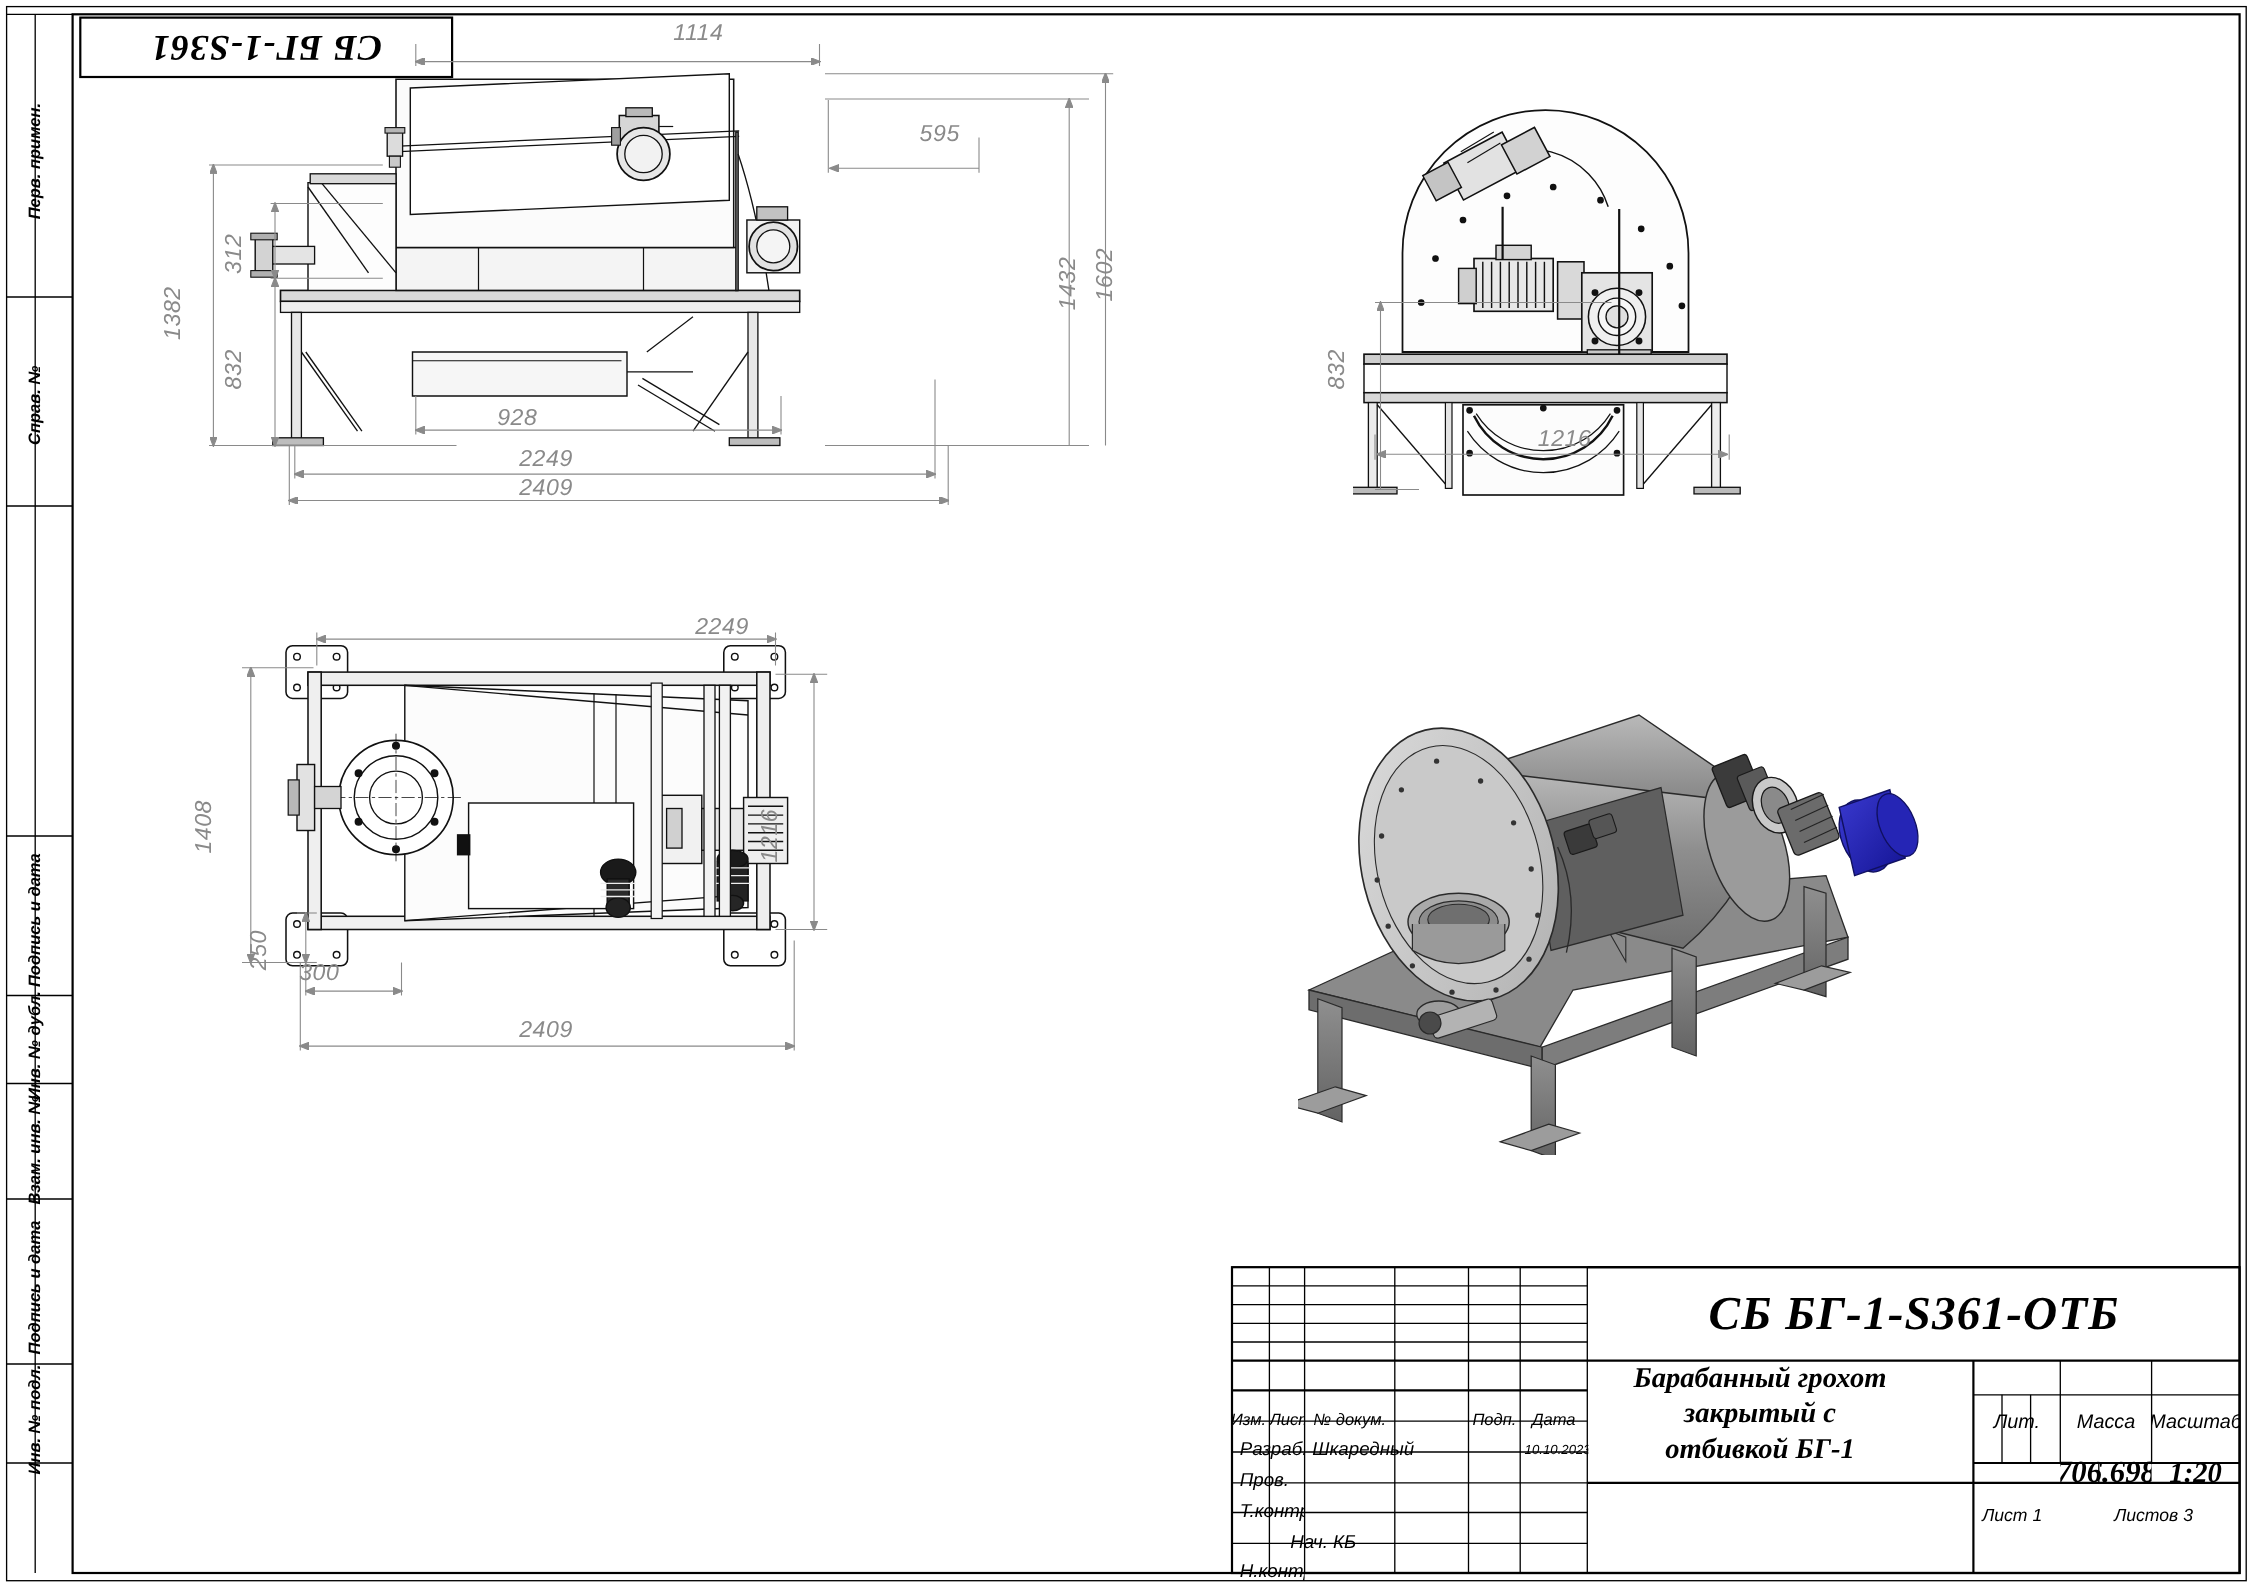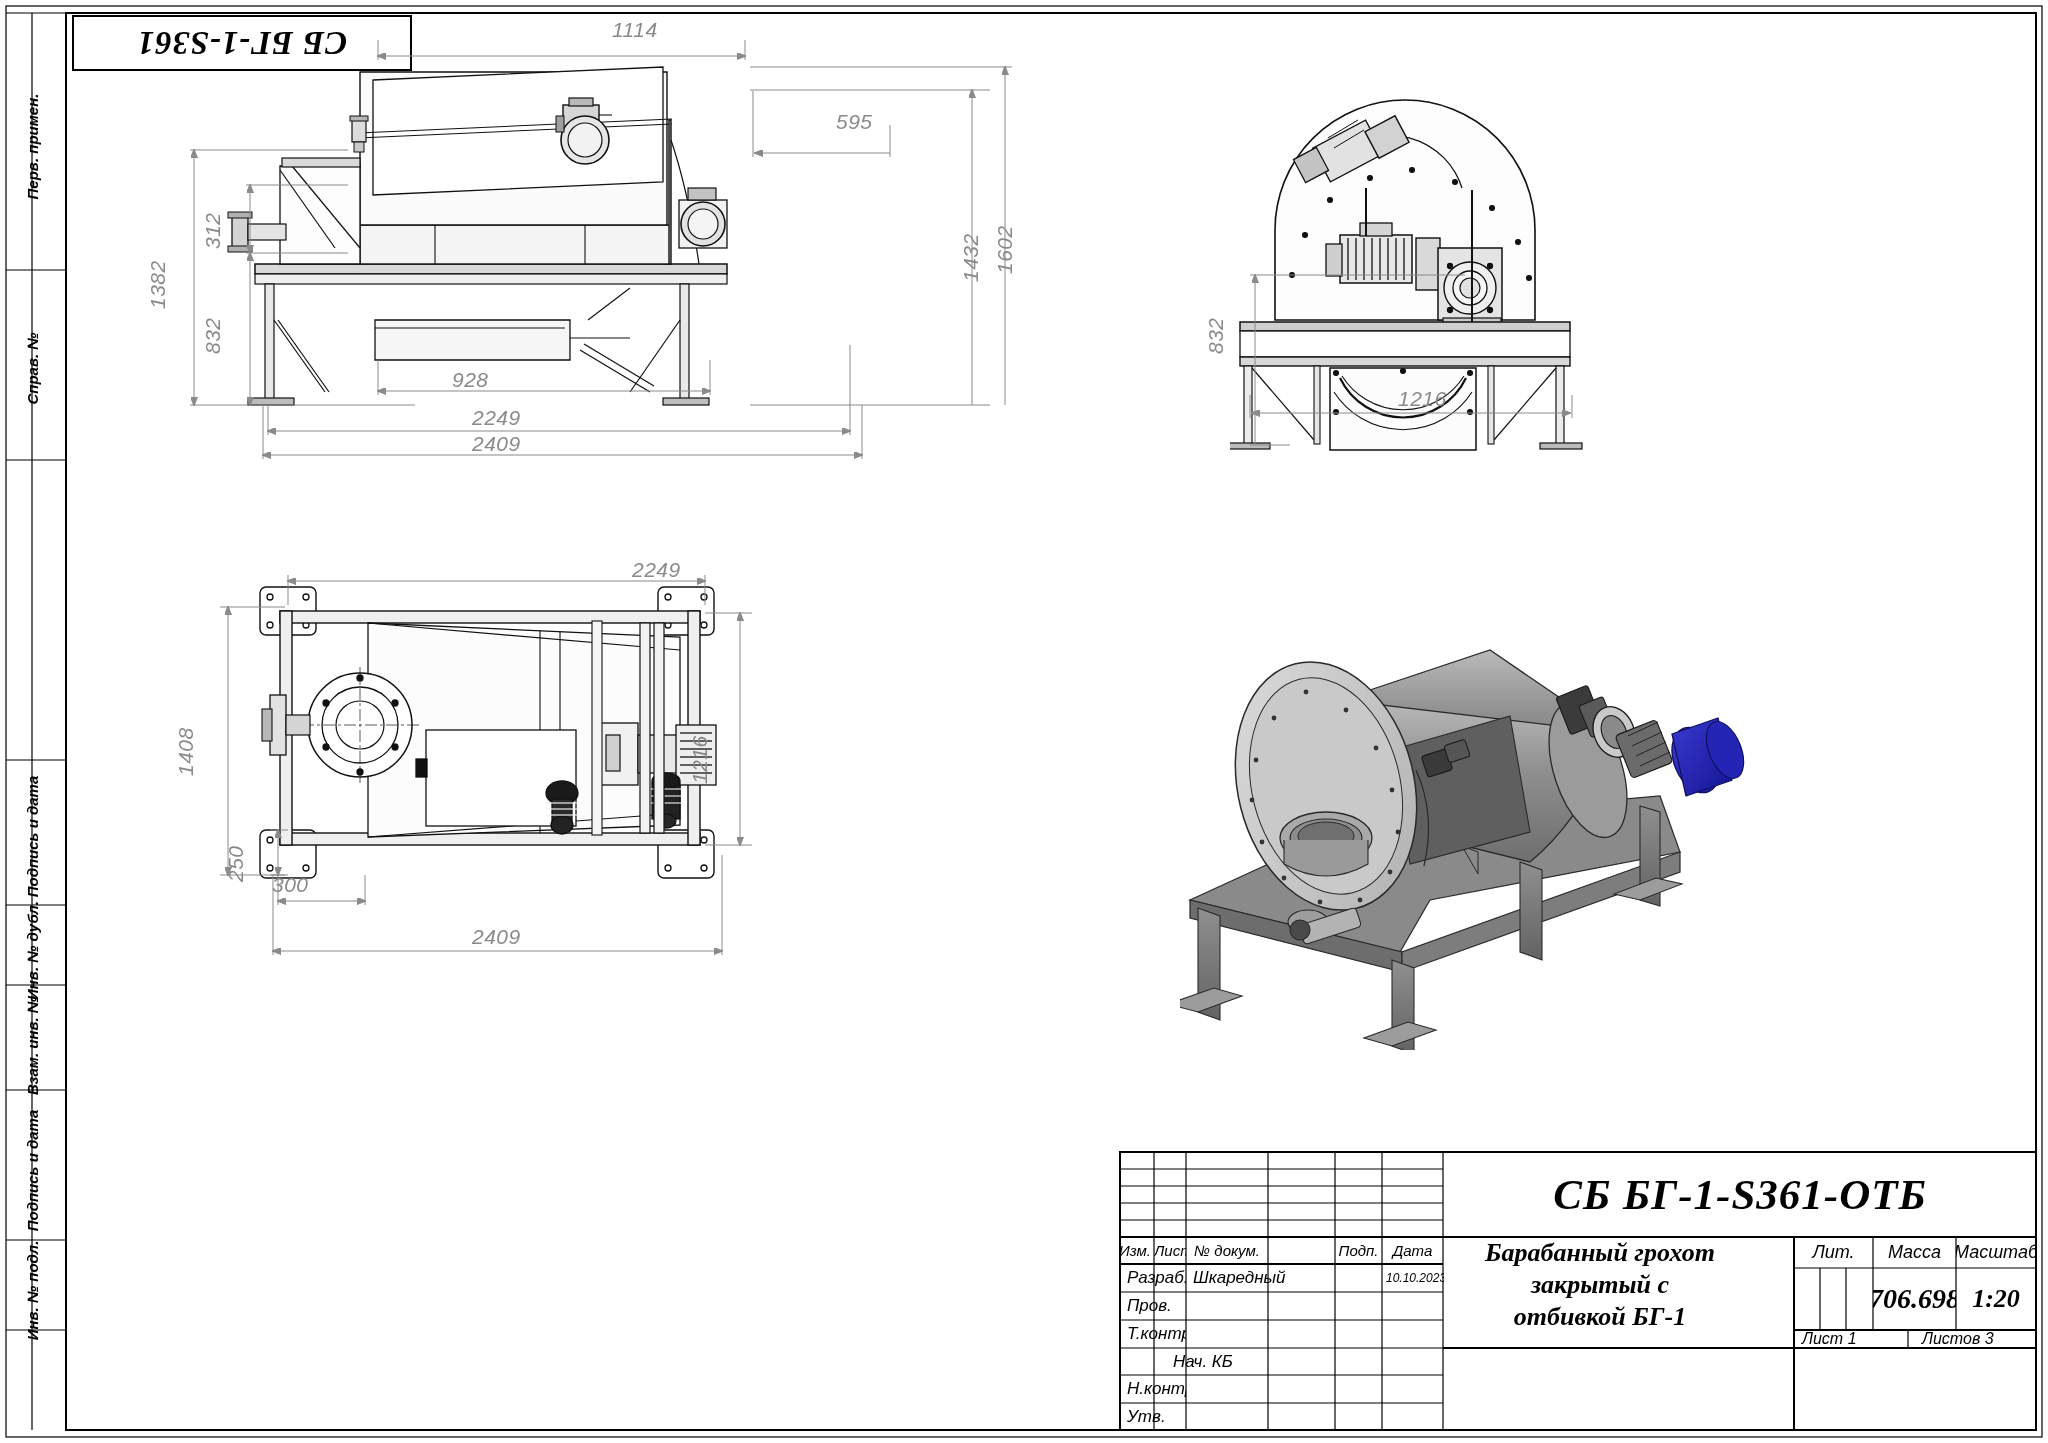--- a/index.html
+++ b/index.html
@@ -35,20 +35,21 @@
   .dim-text.v {
     transform-origin: left bottom;
   }
   .tb-cell {
     position: absolute;
     box-sizing: border-box;
     display: flex;
     align-items: center;
     overflow: hidden;
     white-space: nowrap;
+    margin-top: 40px;
   }
   .tb-label {
     font-family: "Liberation Sans", sans-serif;
     font-style: italic;
     font-size: 17px;
     color: #000;
     padding-left: 5px;
   }
   .side-label {
     position: absolute;

